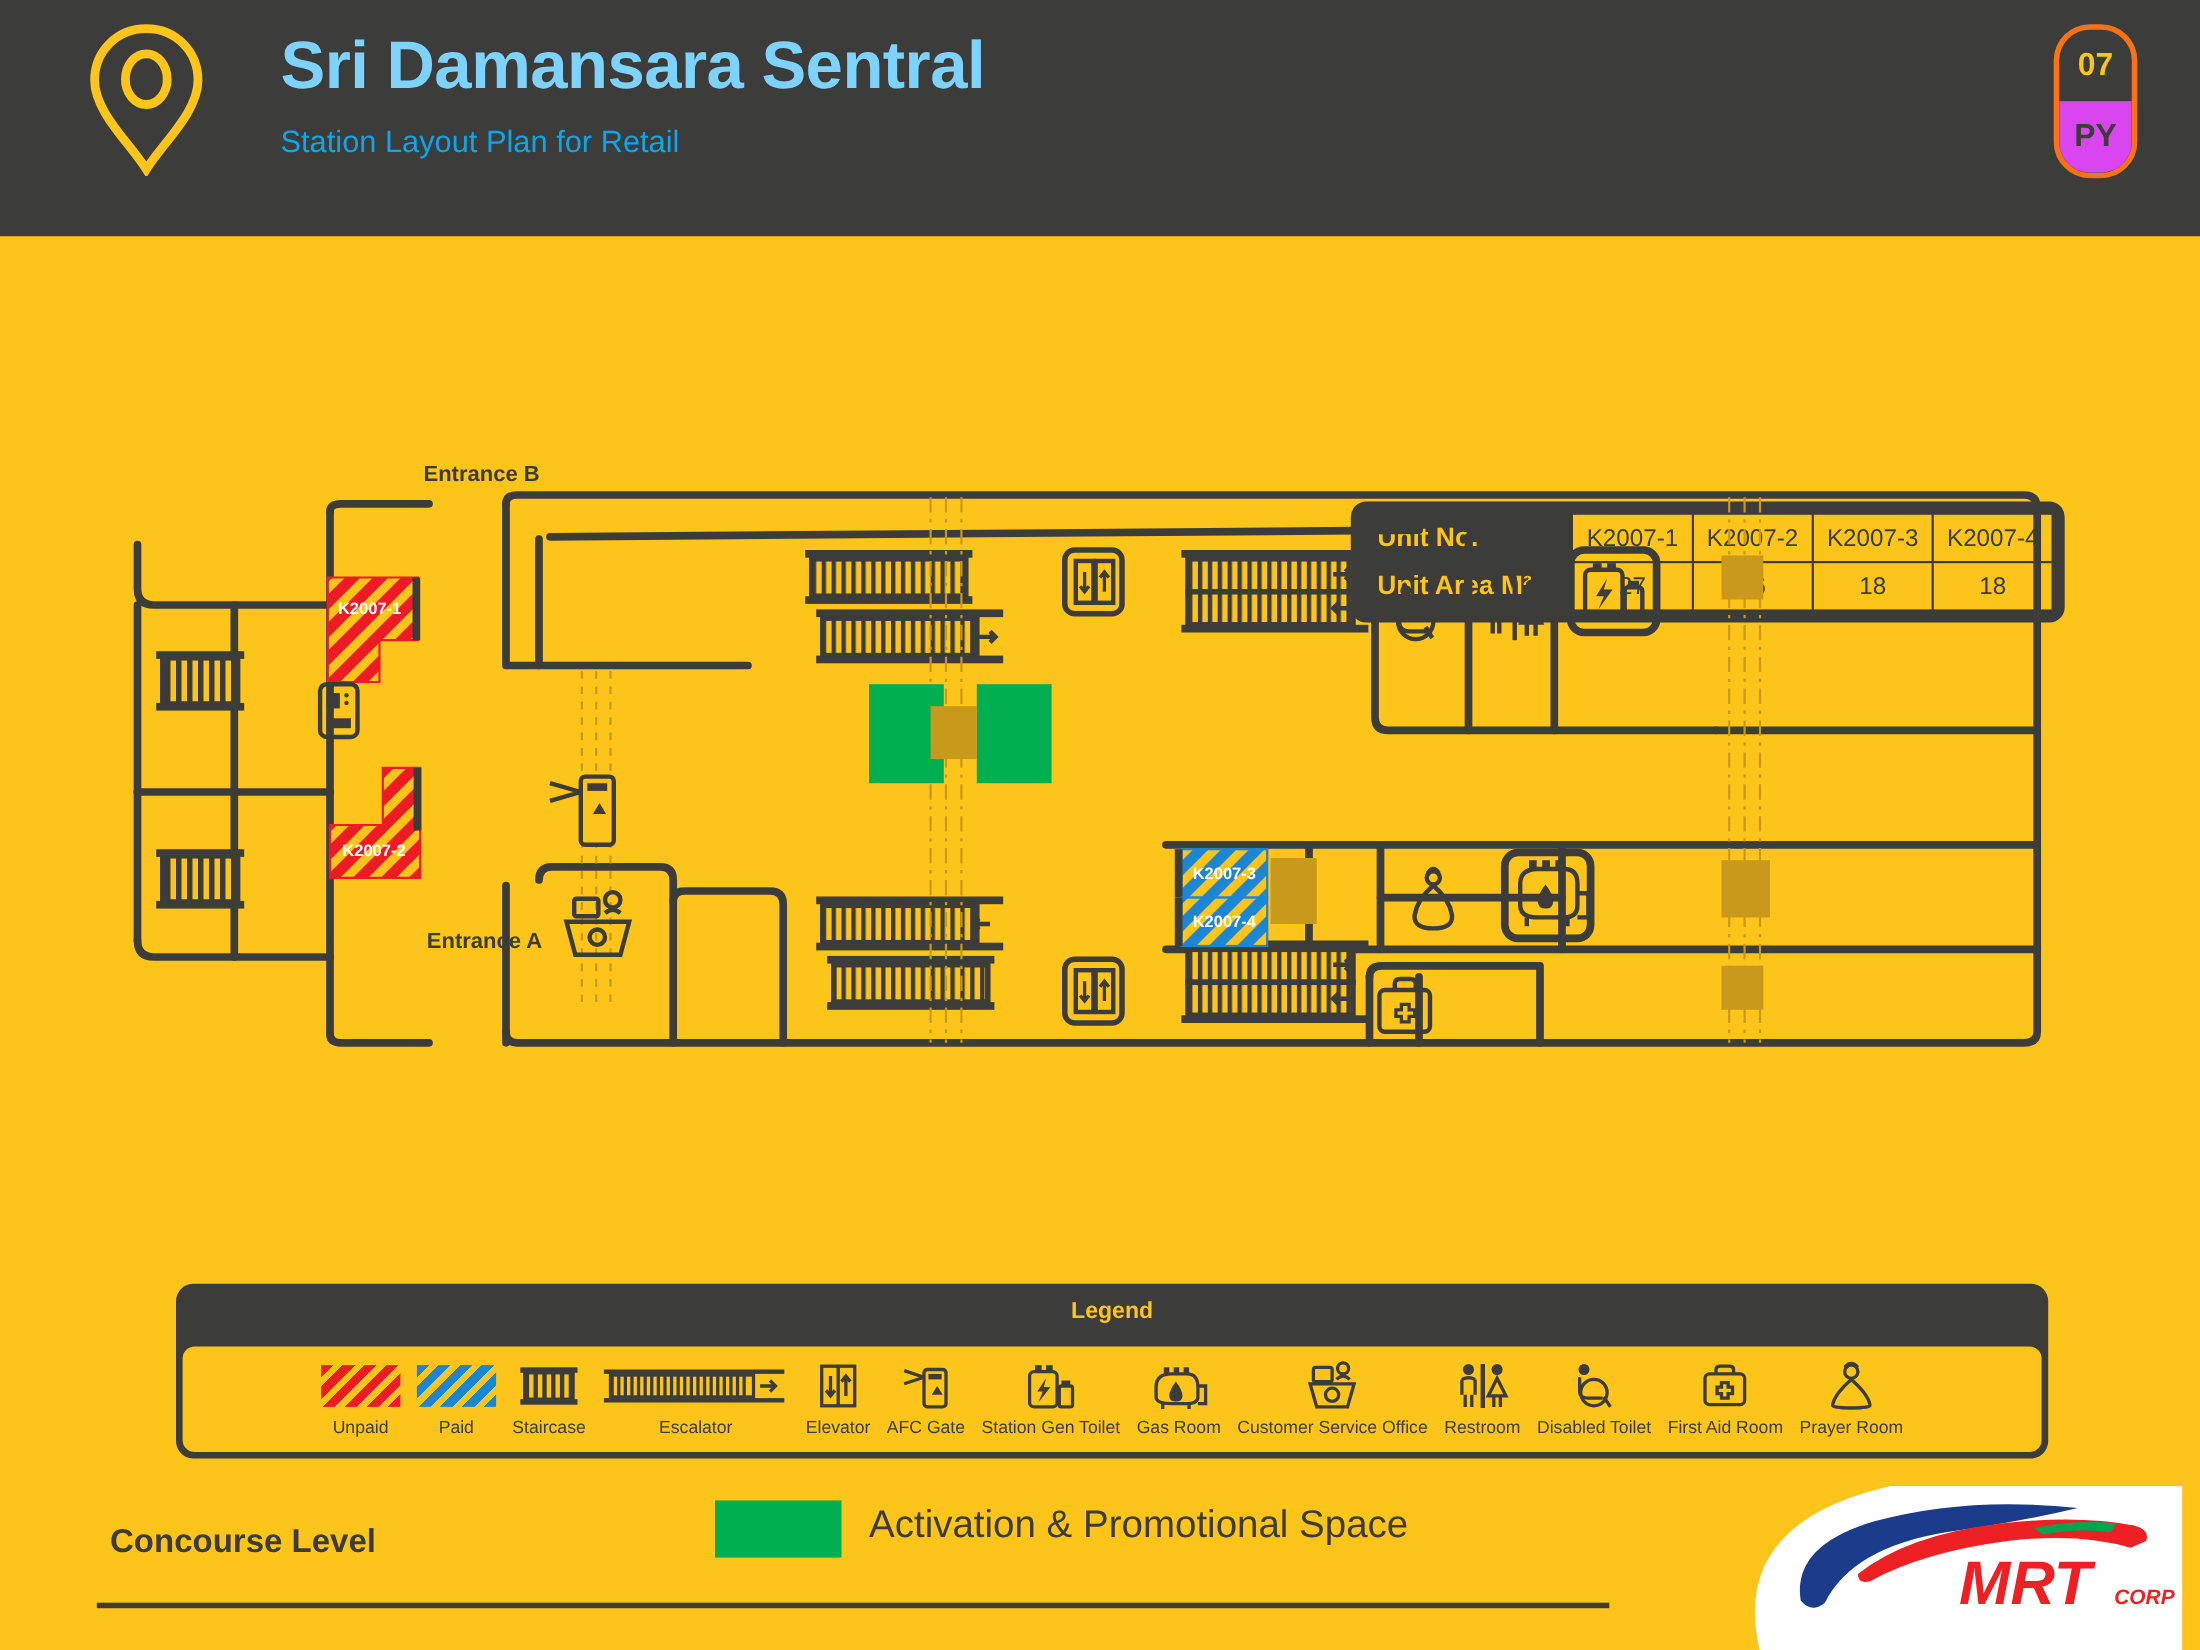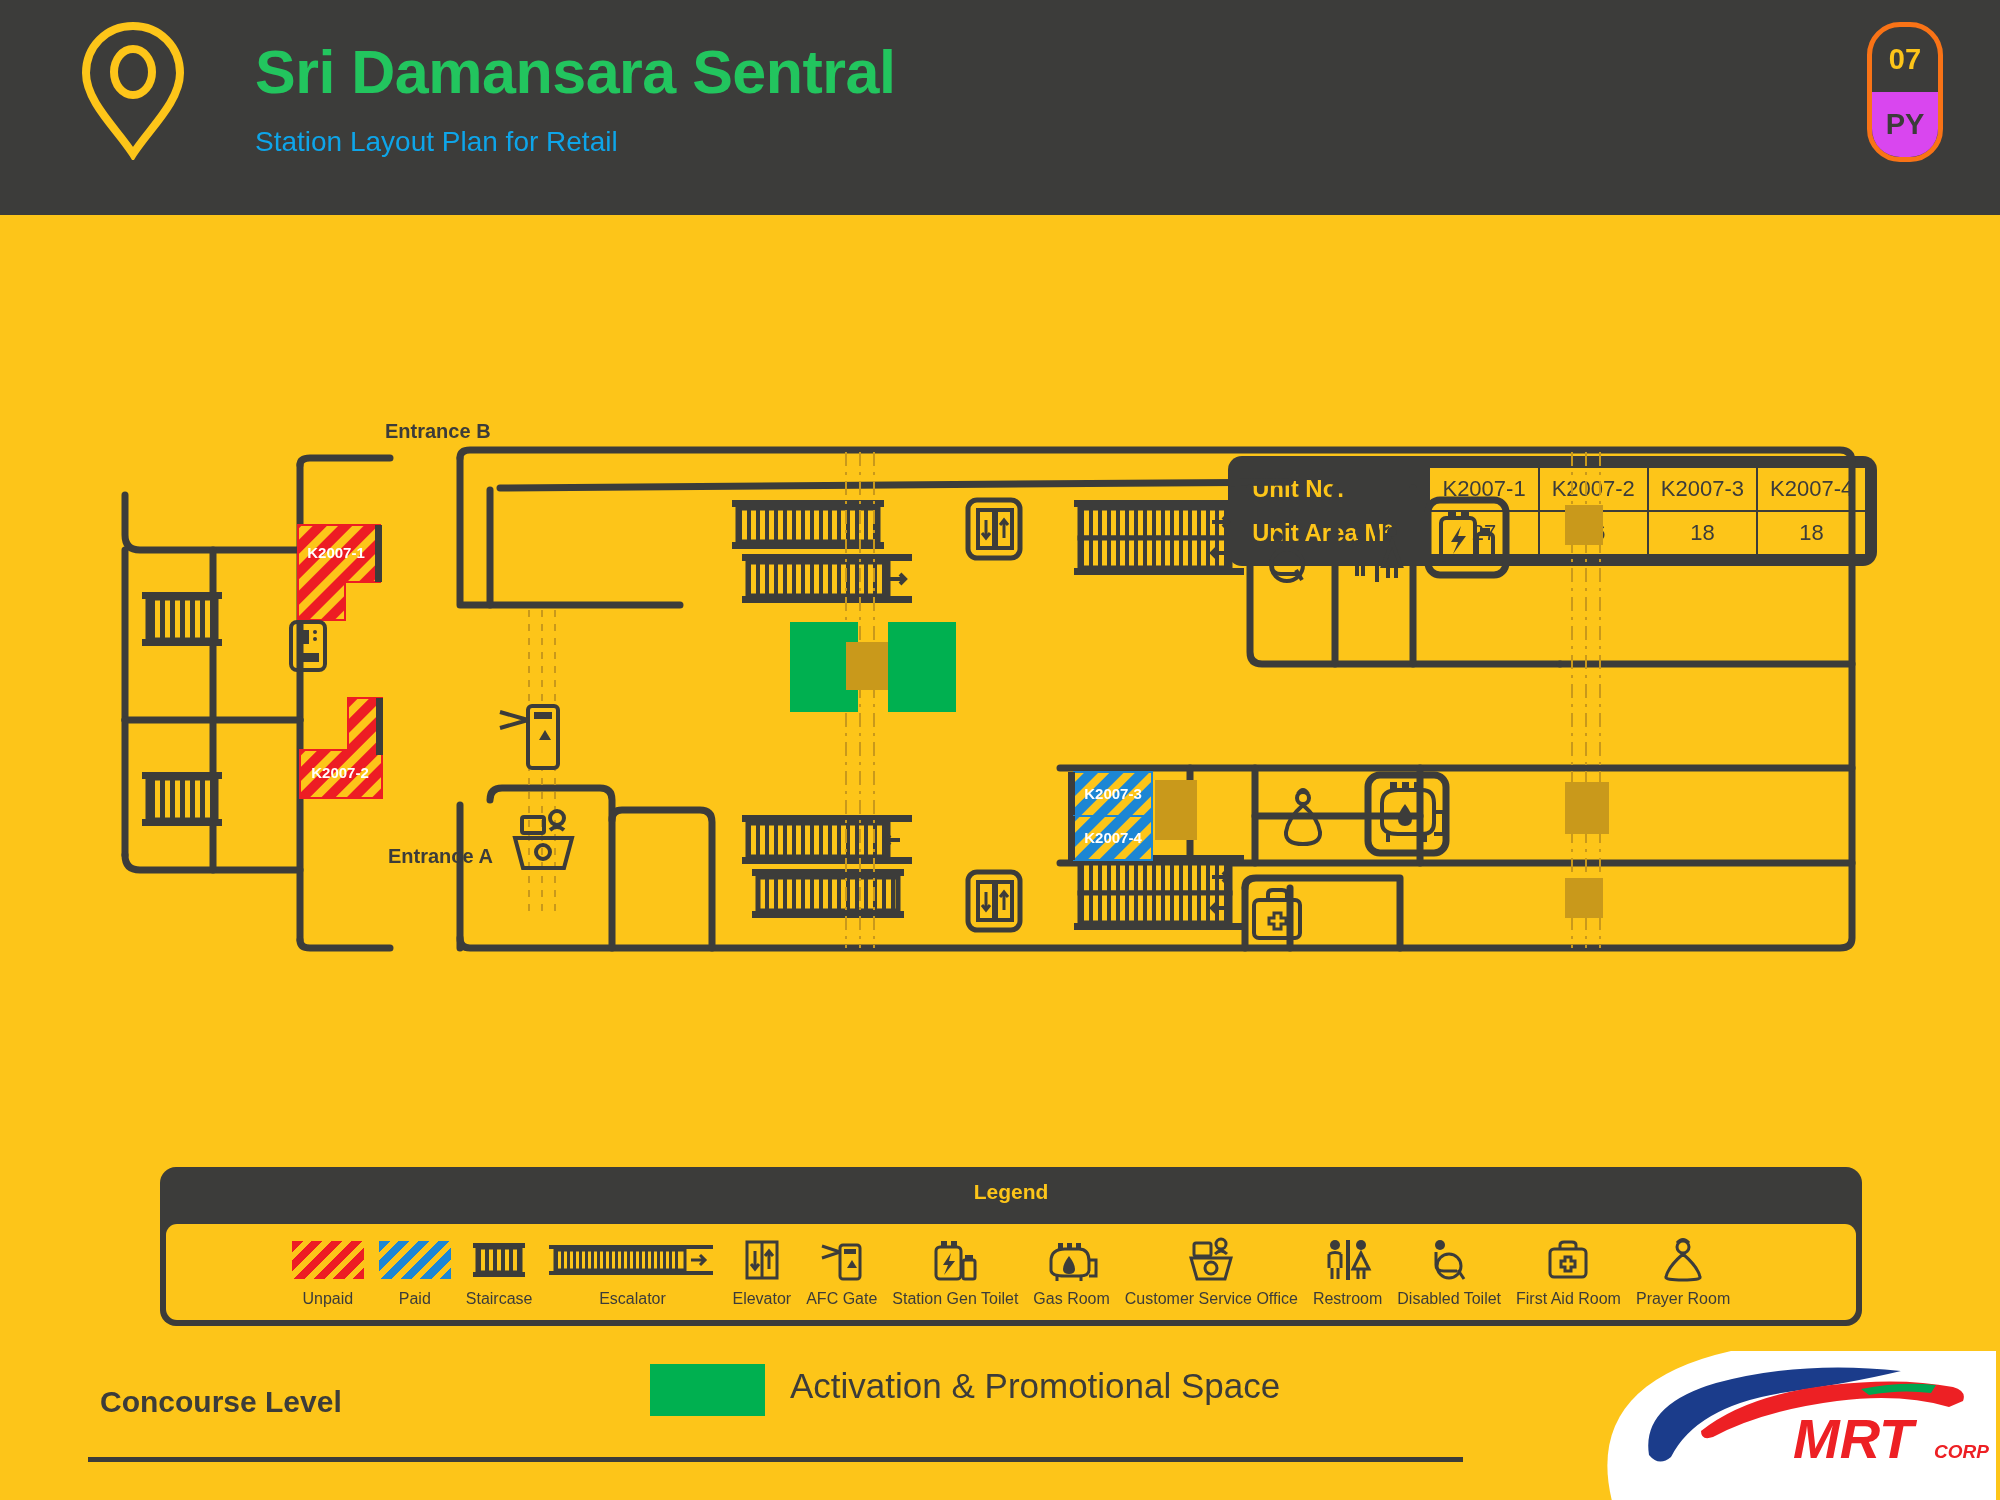--- a/index.html
+++ b/index.html
@@ -15,24 +15,23 @@
   #header{
     position:absolute;left:0;top:0;width:2000px;height:215px;
     background:#3c3c3a;
   }
   #header-rule{
     position:absolute;left:0;top:215px;width:2000px;height:8px;background:#FDC519;
   }
   #pin-icon{position:absolute;left:78px;top:20px;width:110px;height:140px;}
   #title-block{position:absolute;left:255px;top:25px;}
   #station-title{
-    font-size:61px;font-weight:bold;color:#22c55e;letter-spacing:-0.5px;
+    font-size:61px;font-weight:bold;color:#7dd3fc;letter-spacing:-0.5px;
     line-height:1.12;white-space:nowrap;
     font-family:"Liberation Sans", sans-serif;
-    margin-top:13px;
   }
   #station-subtitle{
     font-size:28px;color:#0ea5e9;margin-top:20px;white-space:nowrap;
   }
   #line-badge{
     position:absolute;right:57px;top:22px;width:66px;height:130px;
     border:5px solid #f97316;border-radius:33px;overflow:hidden;
     background:#3c3c3a;
   }
   #line-badge .num{
@@ -106,21 +105,21 @@
   }
   #promo-swatch{
     position:absolute;left:650px;top:1364px;width:115px;height:52px;background:#00B050;
   }
   #promo-label{
     position:absolute;left:790px;top:1366px;font-size:35px;color:#3c3c3a;white-space:nowrap;
   }
   #footer-rule{
     position:absolute;left:88px;top:1457px;width:1375px;height:5px;background:#3c3c3a;
   }
-  #mrt-wrap{position:absolute;right:4px;bottom:0;width:395px;height:155px;overflow:hidden;}
+  #mrt-wrap{position:absolute;right:16px;bottom:0;width:395px;height:155px;overflow:hidden;}
 </style>
 </head>
 <body>
 
 <div id="header">
 
   <span id="pin-icon">
     <svg viewBox="0 0 110 140" width="110" height="140">
       <path d="M55 6 C28 6 8 27 8 53 C8 82 40 110 55 134 C70 110 102 82 102 53 C102 27 82 6 55 6 Z" fill="none" stroke="#FDC519" stroke-width="8"></path>
       <ellipse cx="55" cy="52" rx="19" ry="23" fill="none" stroke="#FDC519" stroke-width="8"></ellipse>

